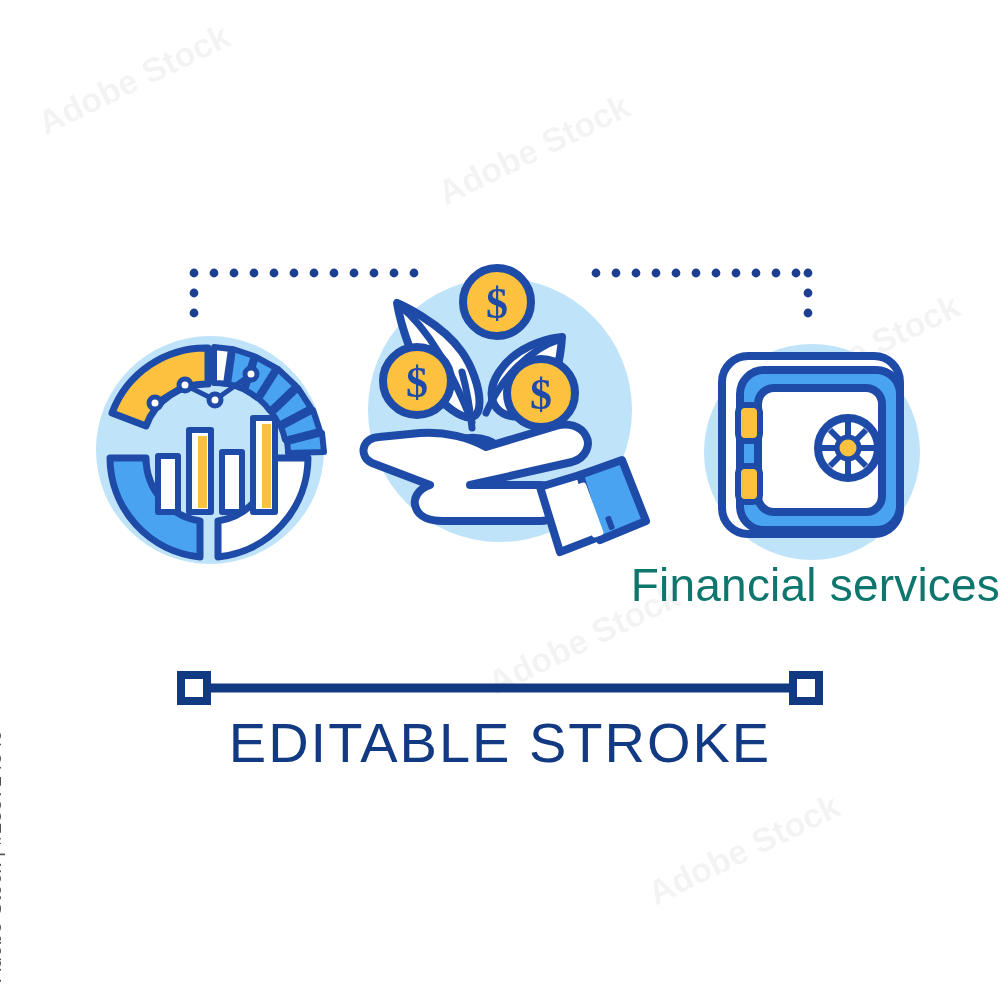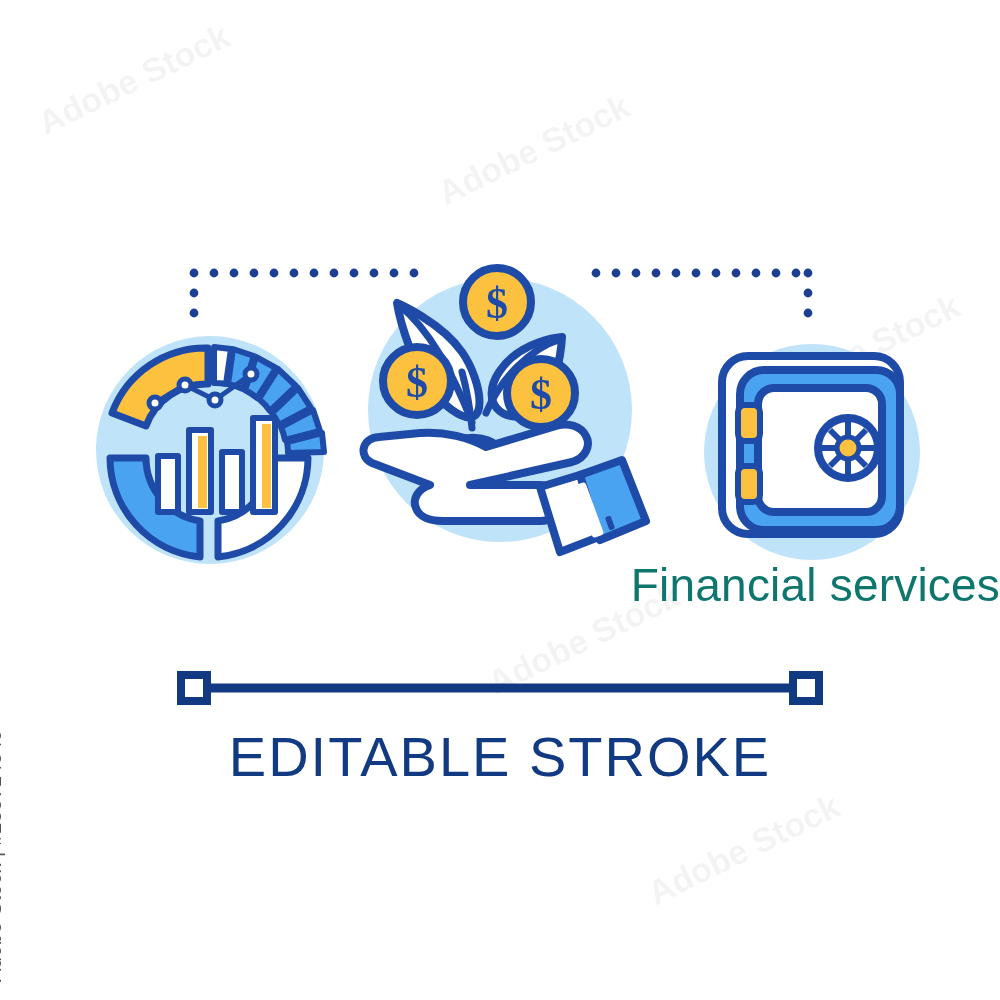--- a/index.html
+++ b/index.html
@@ -51,21 +51,20 @@
     text-align: right;
   }
 
   
   .stroke-caption {
     position: absolute;
     left: 0;
     top: 710px;
     width: 1000px;
     text-align: center;
-    margin-top: 14px;
   }
   .stroke-caption span {
     font-family: "Liberation Sans", sans-serif;
     font-size: 56px;
     font-weight: 400;
     letter-spacing: 2px;
     color: #123a82;
   }
 
   

